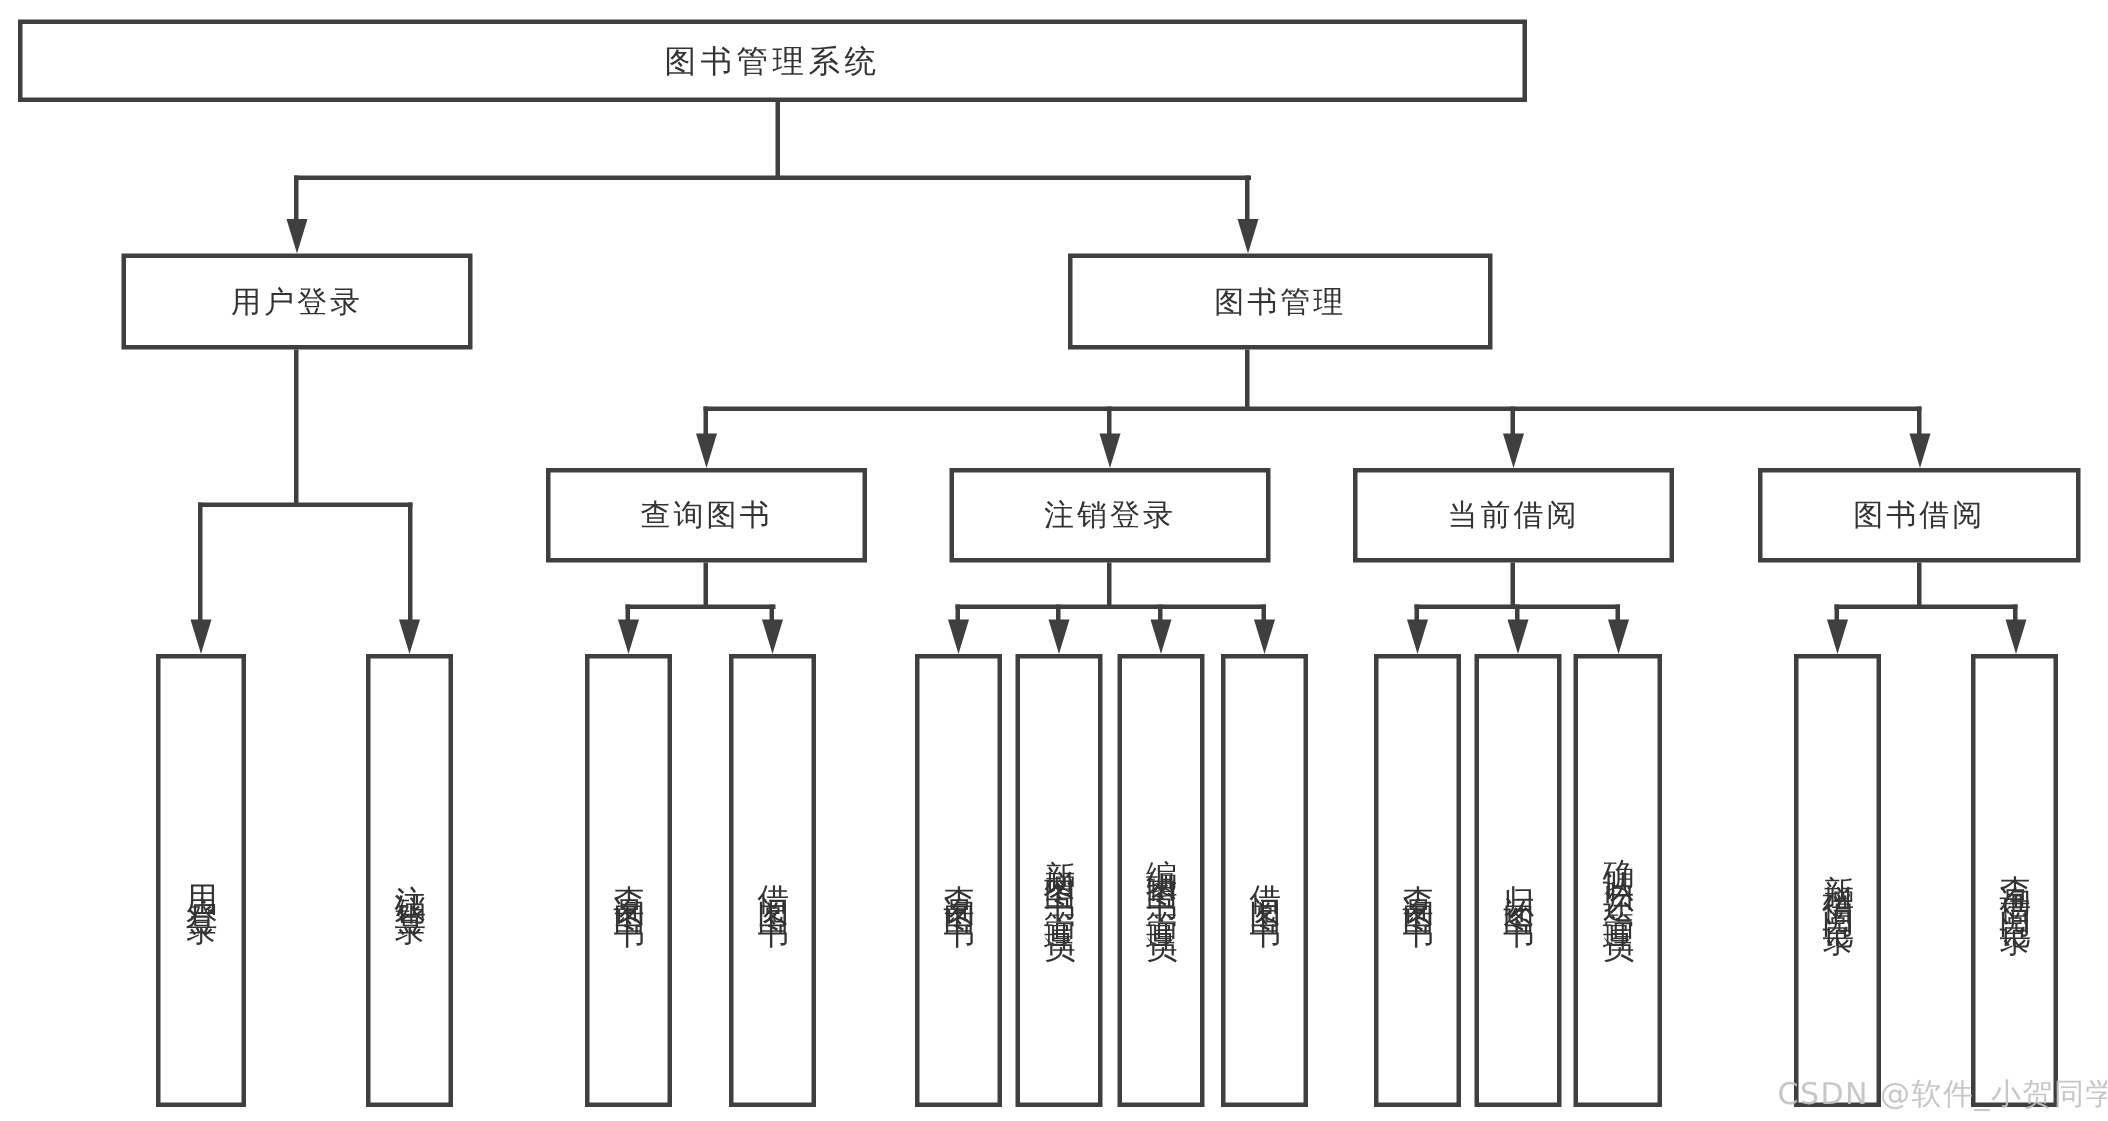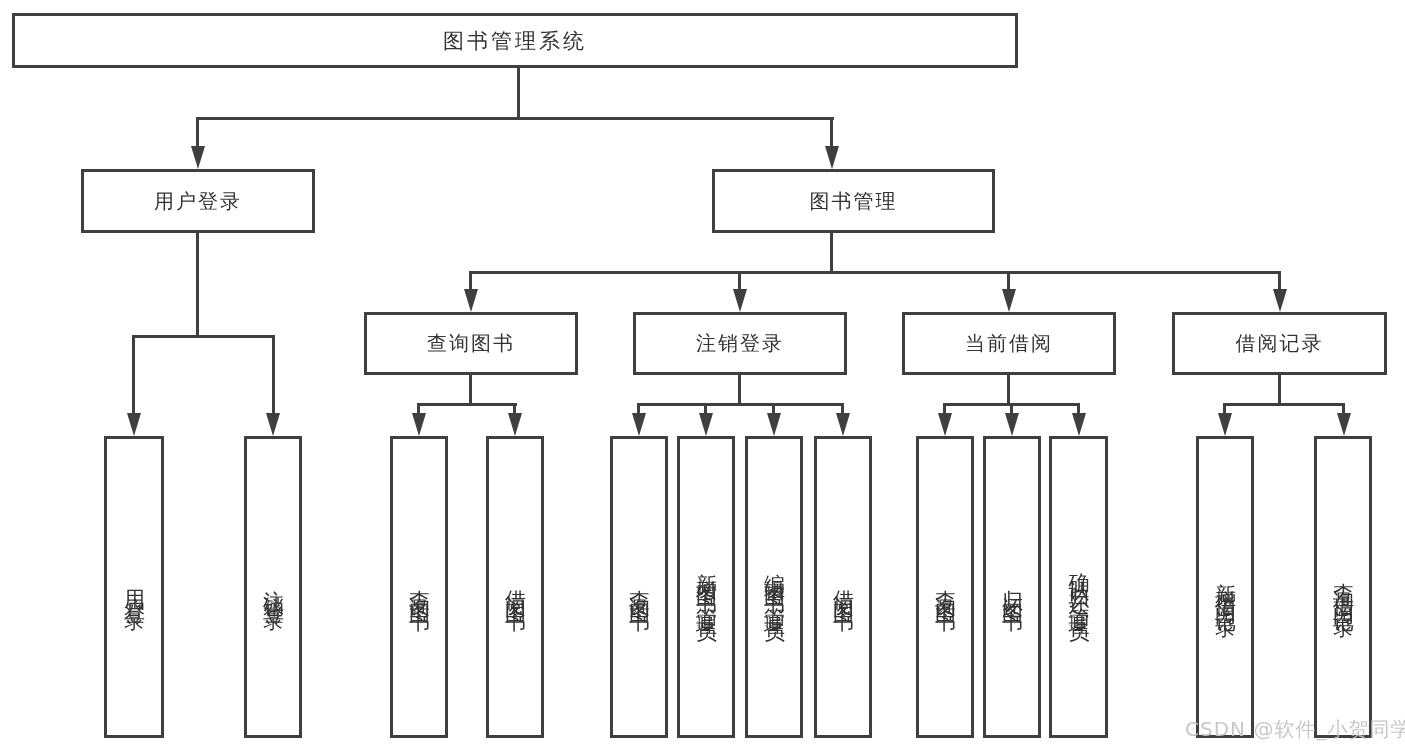--- a/index.html
+++ b/index.html
@@ -81,21 +81,21 @@
   <div class="box h" style="left:364px;top:312px;width:214px;height:63px">
     <span>查询图书</span>
   </div>
   <div class="box h" style="left:633px;top:312px;width:214px;height:63px">
     <span>注销登录</span>
   </div>
   <div class="box h" style="left:902px;top:312px;width:214px;height:63px">
     <span>当前借阅</span>
   </div>
   <div class="box h" style="left:1172px;top:312px;width:215px;height:63px">
-    <span>借阅记录</span>
+    <span>图书借阅</span>
   </div>
 
   <div class="vl" style="left:469px;top:375px;height:31px"></div>
   <div class="hl" style="left:417px;top:403px;width:100px"></div>
   <div class="vl" style="left:417px;top:403px;height:14px"></div>
   <div class="arrow" style="left:412px;top:413px"></div>
   <div class="vl" style="left:513px;top:403px;height:14px"></div>
   <div class="arrow" style="left:508px;top:413px"></div>
 
   <div class="vl" style="left:738px;top:375px;height:31px"></div>

